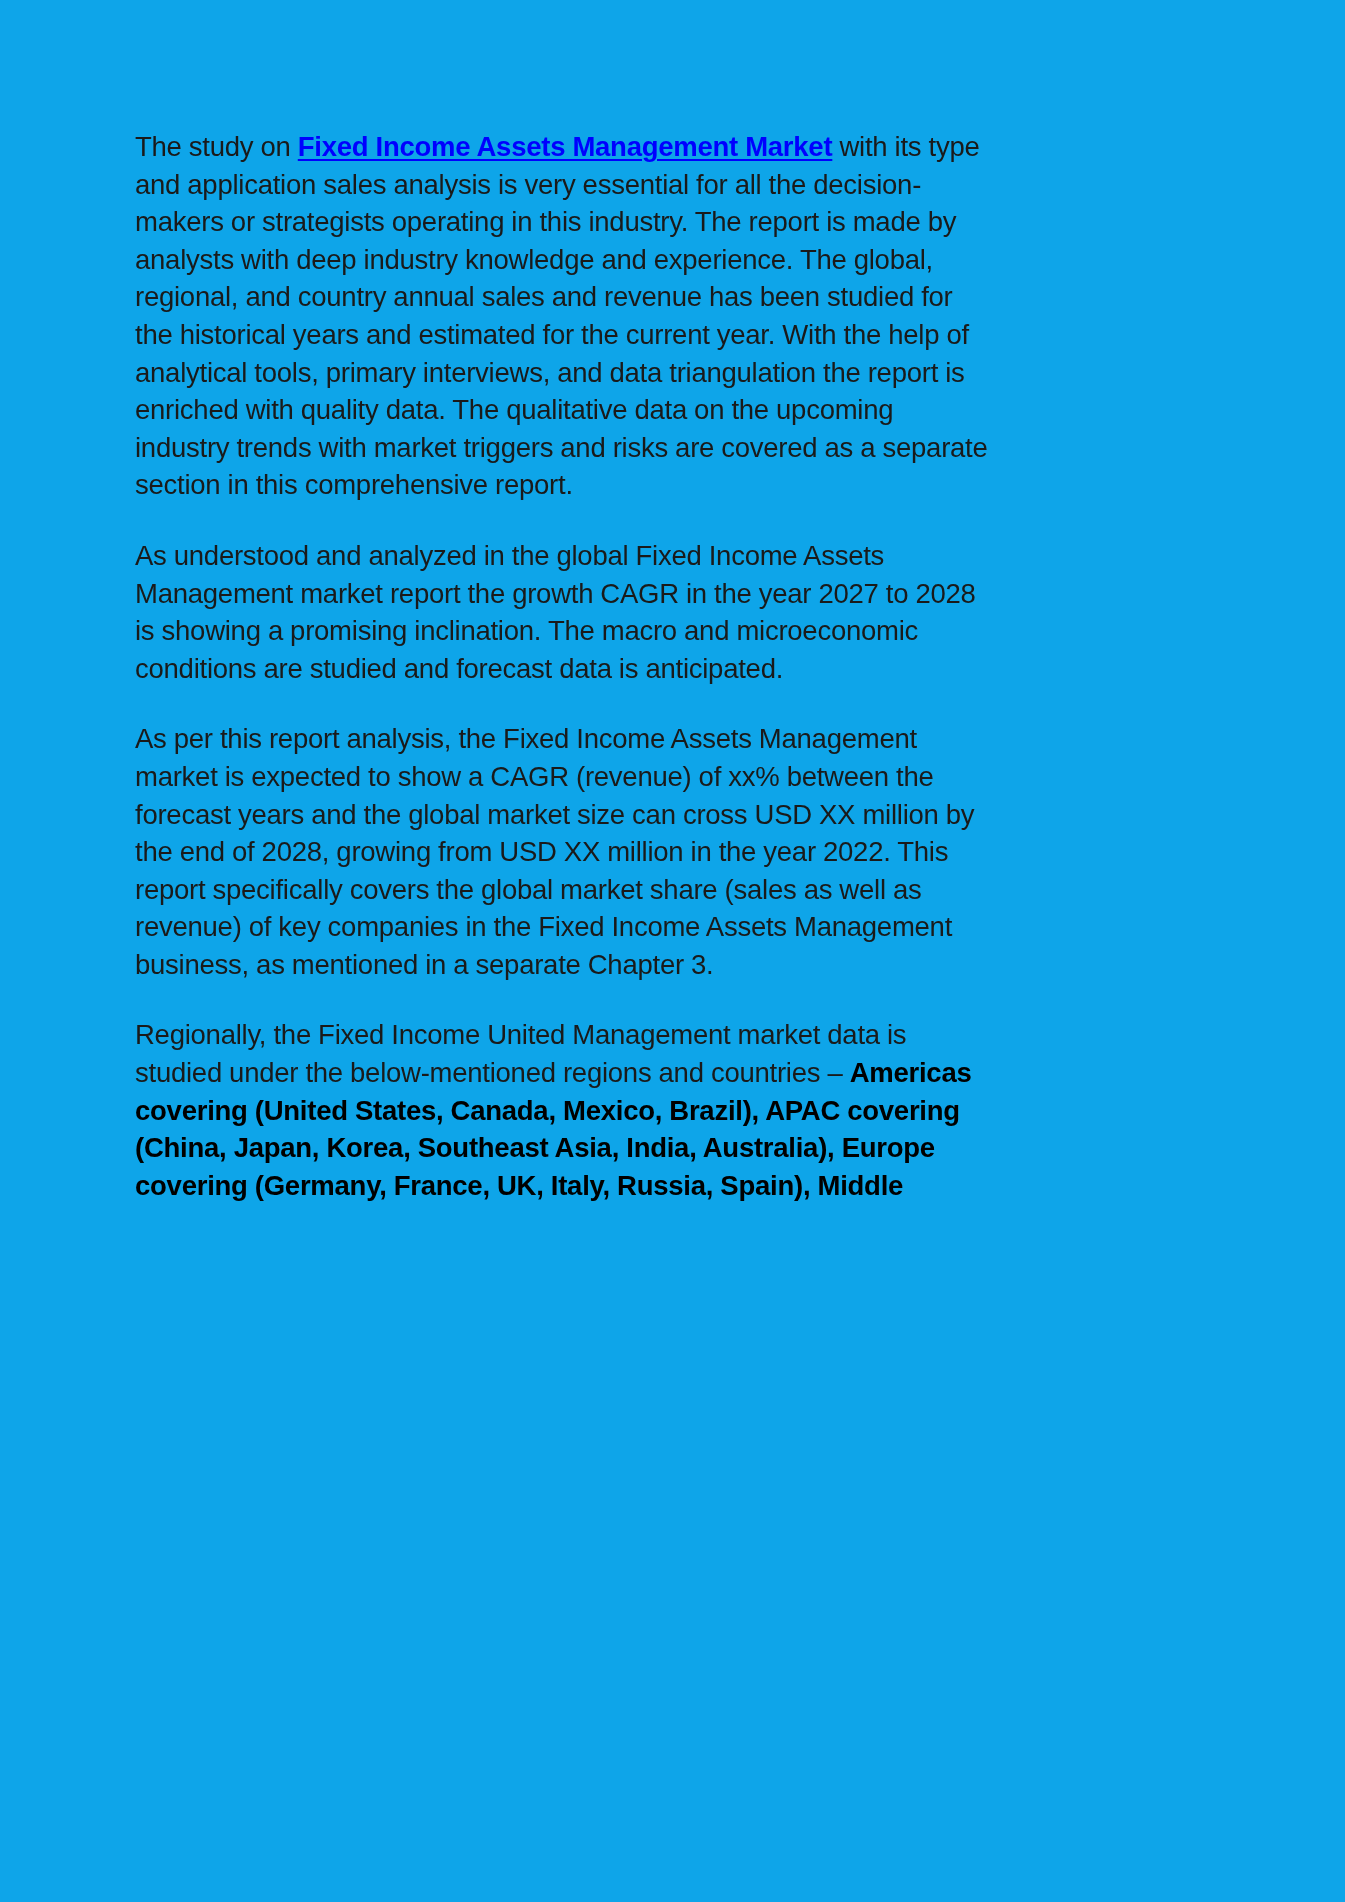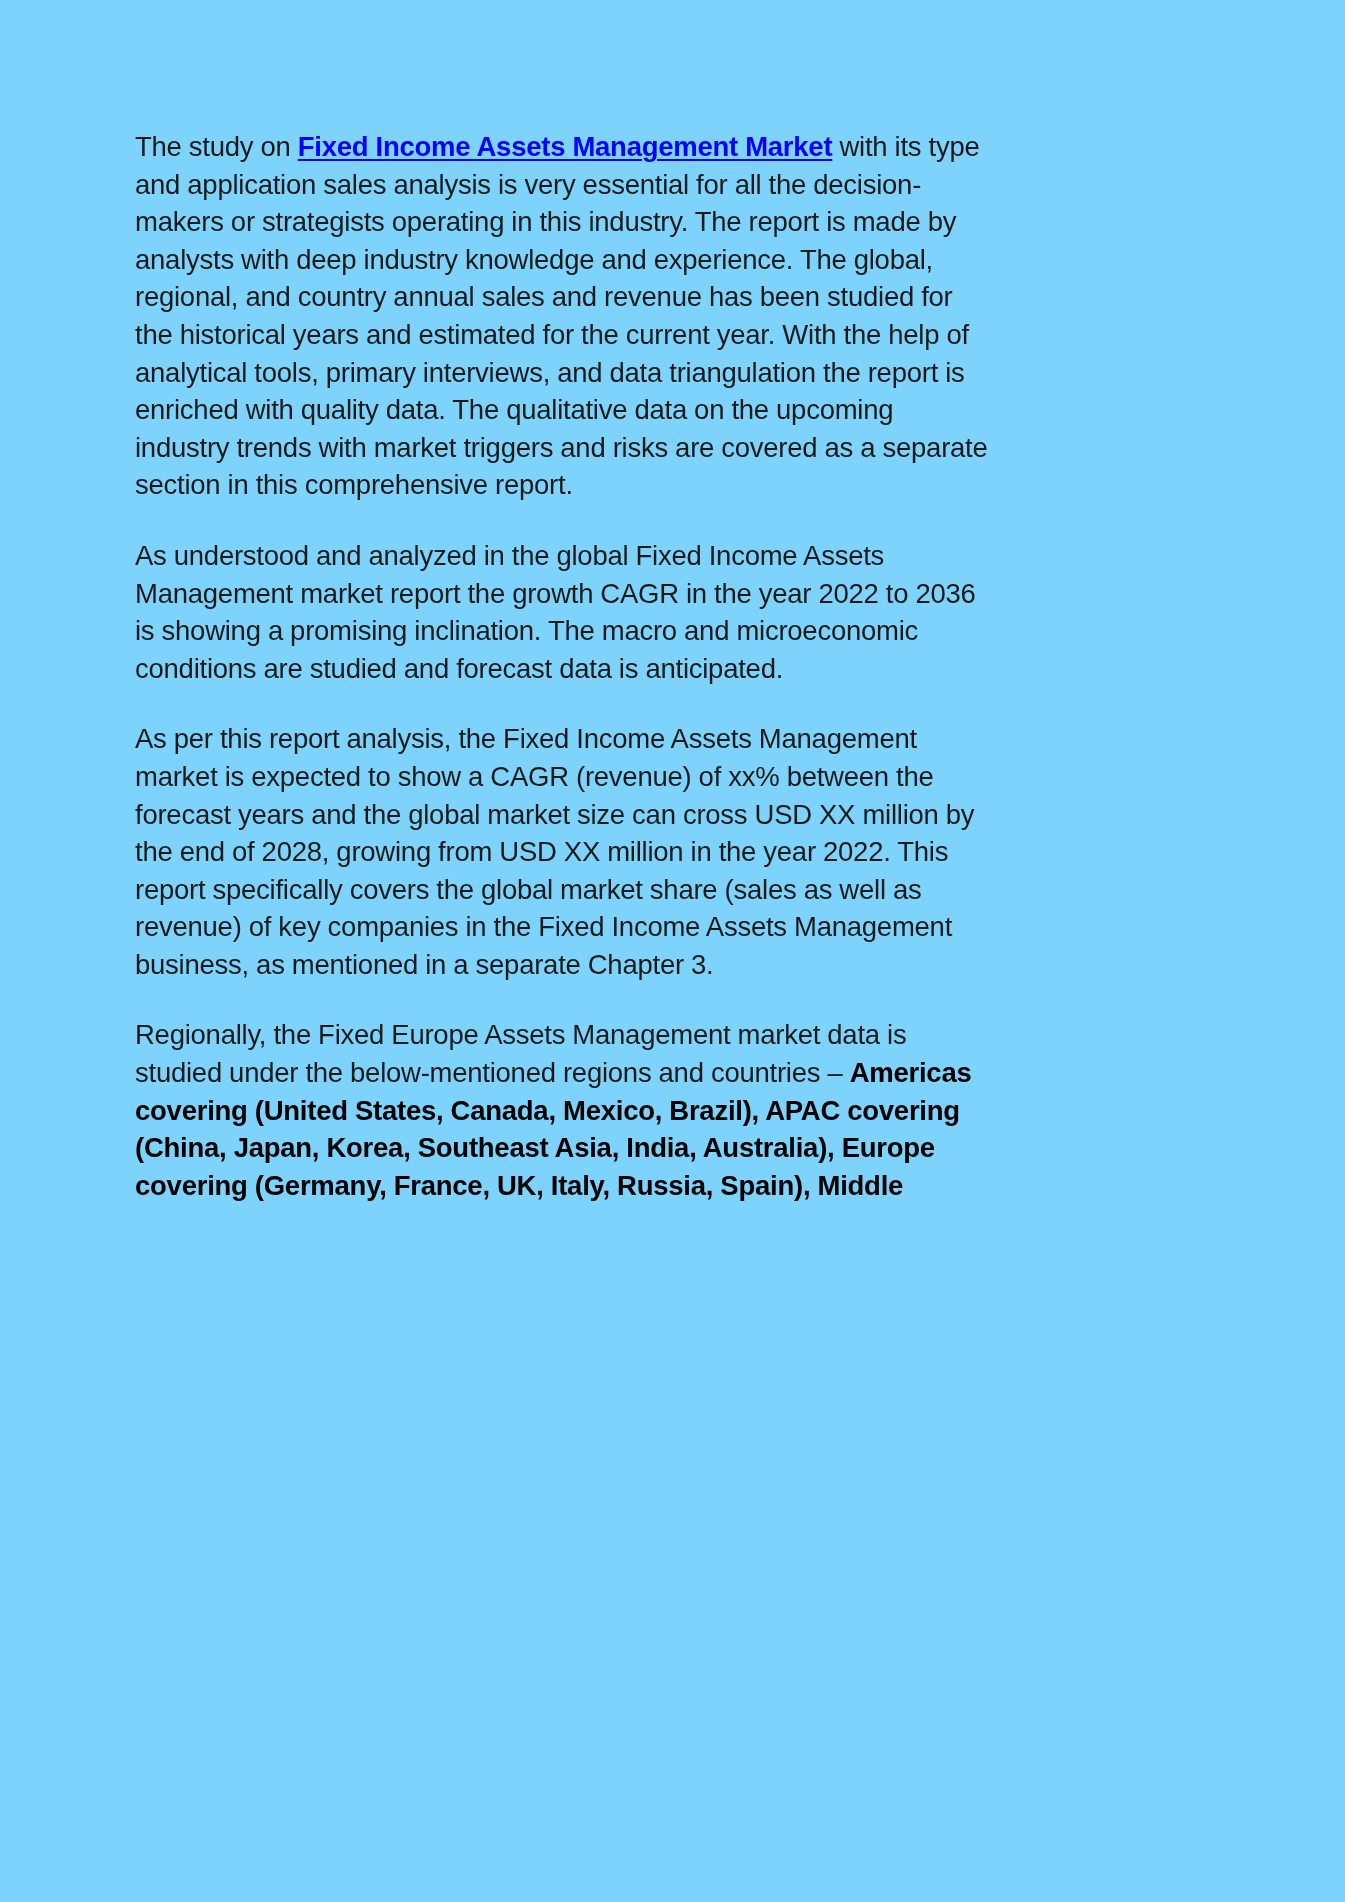--- a/index.html
+++ b/index.html
@@ -10,21 +10,21 @@
   body {
     width: 1345px;
     height: 1902px;
     font-family: "Liberation Sans", sans-serif;
     -webkit-font-smoothing: antialiased;
   }
   .page {
     position: relative;
     width: 1345px;
     height: 1902px;
-    background: #7dd3fc;
+    background: #0ea5e9;
     box-sizing: border-box;
     padding: 128px 350px 60px 135px;
     overflow: hidden;
   }
   .doc-body {
     width: 855px;
   }
   p.para {
     margin: 0 0 33px 0;
     font-size: 27.5px;
@@ -68,21 +68,21 @@
   }
 </style>
 </head>
 <body>
 
 <div class="page">
   <div class="doc-body">
 
     <p class="para"><span>The study on </span><a class="link" href="#">Fixed Income Assets Management Market</a><span> with its type and application sales analysis is very essential for all the decision-makers or strategists operating in this industry. The report is made by analysts with deep industry knowledge and experience. The global, regional, and country annual sales and revenue has been studied for the historical years and estimated for the current year. With the help of analytical tools, primary interviews, and data triangulation the report is enriched with quality data. The qualitative data on the upcoming industry trends with market triggers and risks are covered as a separate section in this comprehensive report.</span></p>
 
-    <p class="para"><span>As understood and analyzed in the global Fixed Income Assets Management market report the growth CAGR in the year 2022 to 2036 is showing a promising inclination. The macro and microeconomic conditions are studied and forecast data is anticipated.</span></p>
+    <p class="para"><span>As understood and analyzed in the global Fixed Income Assets Management market report the growth CAGR in the year 2027 to 2028 is showing a promising inclination. The macro and microeconomic conditions are studied and forecast data is anticipated.</span></p>
 
 
     <p class="para"><span>As per this report analysis, the Fixed Income Assets Management market is expected to show a CAGR (revenue) of xx% between the forecast years and the global market size can cross USD XX million by the end of 2028, growing from USD XX million in the year 2022. This report specifically covers the global market share (sales as well as revenue) of key companies in the Fixed Income Assets Management business, as mentioned in a separate Chapter 3.</span></p>
 
-    <p class="para"><span>Regionally, the Fixed Europe Assets Management market data is studied under the below-mentioned regions and countries – </span><span class="regions-bold"> Americas covering (United States, Canada, Mexico, Brazil), APAC covering (China, Japan, Korea, Southeast Asia, India, Australia), Europe covering (Germany, France, UK, Italy, Russia, Spain), Middle</span></p>
+    <p class="para"><span>Regionally, the Fixed Income United Management market data is studied under the below-mentioned regions and countries – </span><span class="regions-bold"> Americas covering (United States, Canada, Mexico, Brazil), APAC covering (China, Japan, Korea, Southeast Asia, India, Australia), Europe covering (Germany, France, UK, Italy, Russia, Spain), Middle</span></p>
 
   </div>
 </div>
 
 </body></html>

